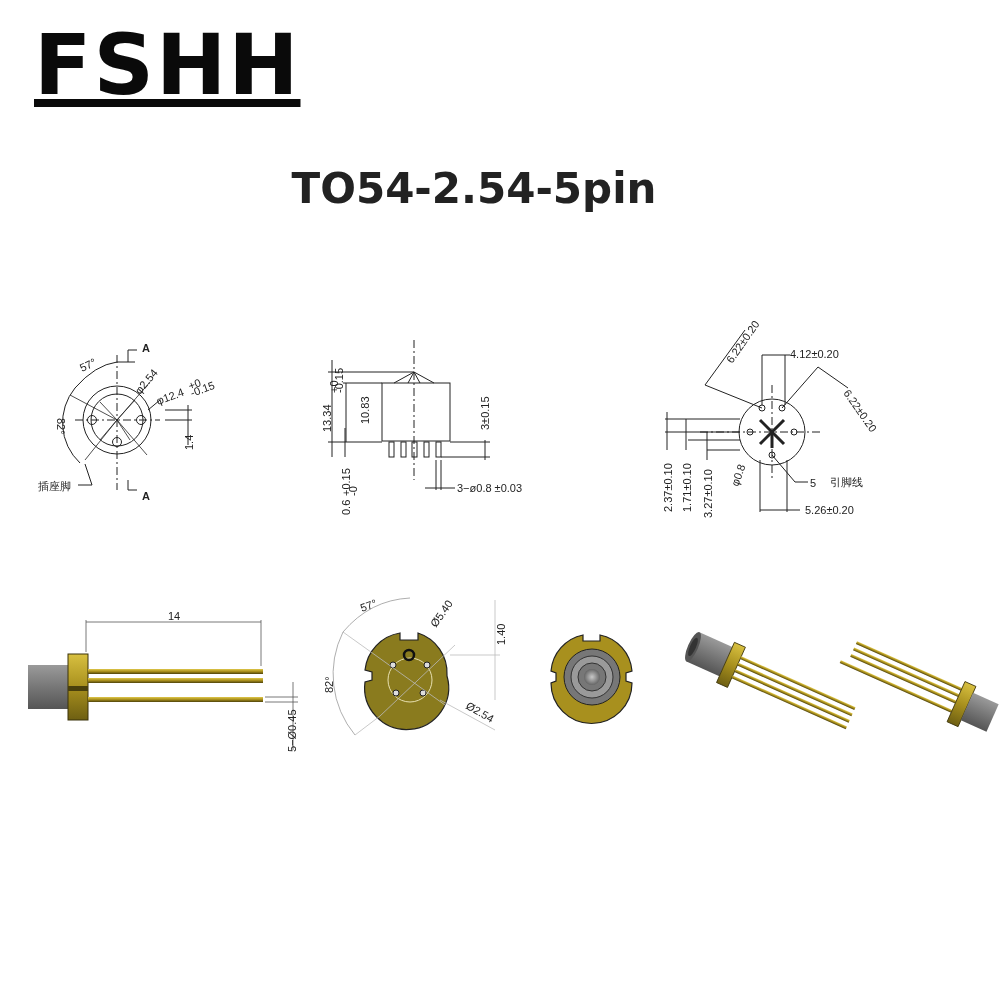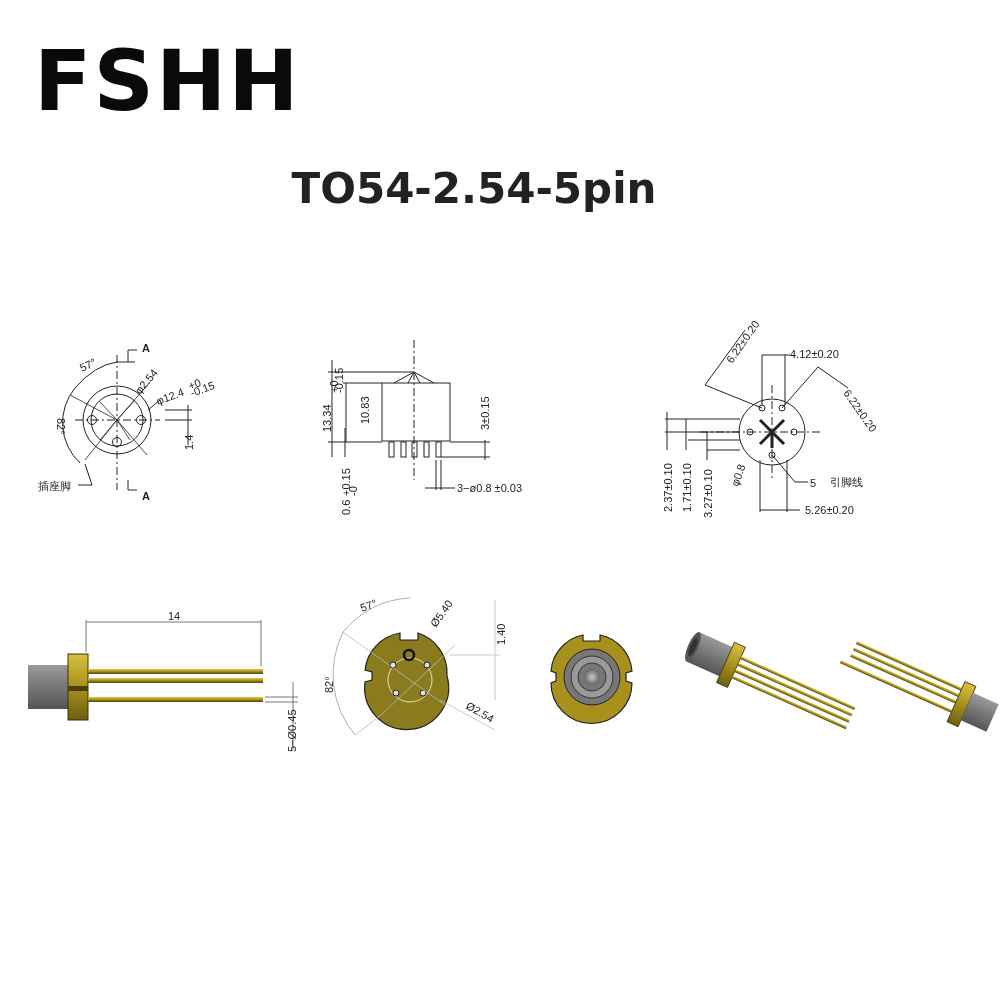--- a/index.html
+++ b/index.html
@@ -1,17 +1,17 @@
 <!DOCTYPE html>
 <html><head>
 <meta charset="utf-8">
 <style>
   html,body{margin:0;padding:0;background:#fff;}
   body{width:1000px;height:1000px;position:relative;overflow:hidden;font-family:"Liberation Sans",sans-serif;color:#111;}
-  .brand{position:absolute;left:34px;top:32px;font-size:84px;font-weight:bold;letter-spacing:2px;color:#0a0a0a;font-family:"DejaVu Sans",sans-serif;}
+  .brand{position:absolute;left:34px;top:16px;font-size:84px;font-weight:bold;letter-spacing:2px;color:#0a0a0a;font-family:"DejaVu Sans",sans-serif;text-decoration:underline;}
   .title{position:absolute;left:0;width:948px;top:164px;text-align:center;font-size:42px;font-weight:bold;color:#222;font-family:"DejaVu Sans",sans-serif;}
   svg.drawing{position:absolute;left:0;top:0;}
   .dim{font-family:"Liberation Sans",sans-serif;font-size:11px;fill:#222;}
 </style>
 </head>
 <body>
 
 <div class="brand">FSHH</div>
 <div class="title">TO54-2.54-5pin</div>
 

